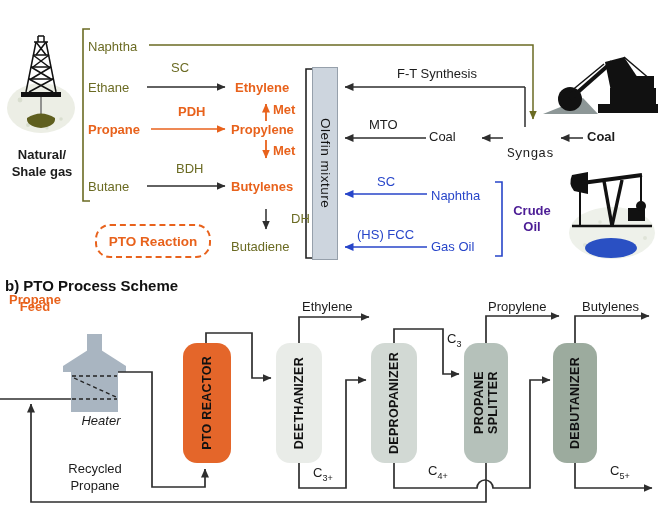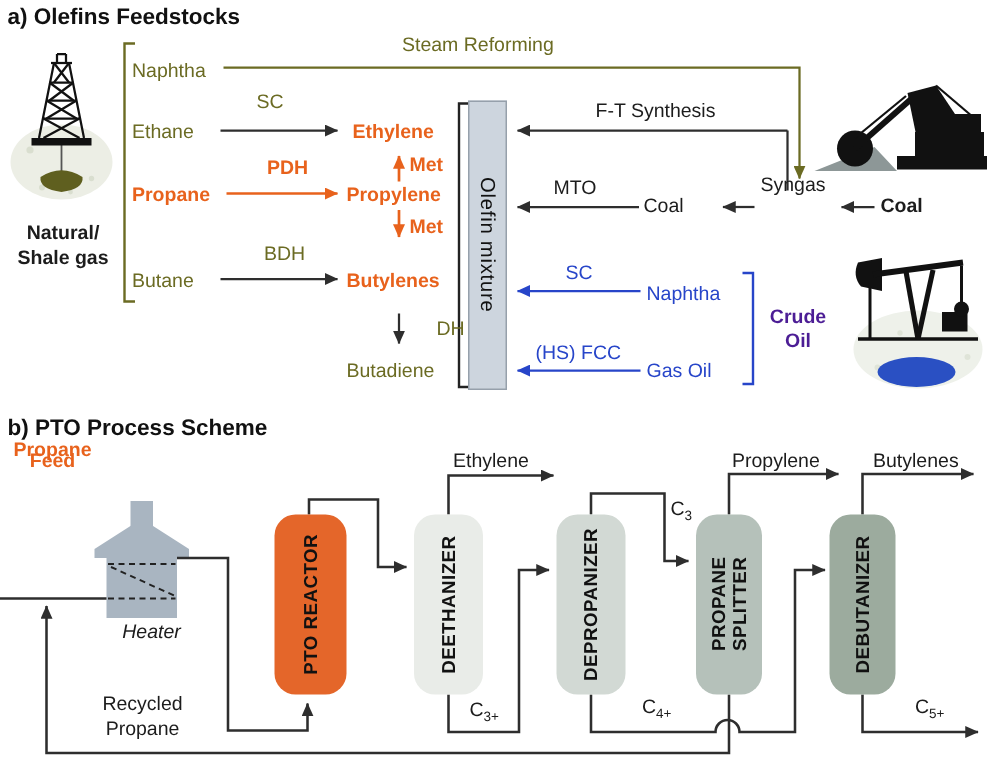--- a/index.html
+++ b/index.html
@@ -175,54 +175,55 @@
       <path d="M486,343 V316 H559" marker-end="url(#mB)"></path>
 
       <path d="M394,463 V488 H477 A8,8 0 0 1 493,488 H530 V380 H550" marker-end="url(#mB)"></path>
 
       <path d="M575,343 V316 H649" marker-end="url(#mB)"></path>
 
       <path d="M575,463 V488 H652" marker-end="url(#mB)"></path>
     </g>
   </svg>
 
-  <div class="lbl title" style="left:5px;top:3px;">a) Olefins Feedstocks</div>
 
   <div class="lbl olive" style="left:88px;top:39px;">Naphtha</div>
-  <div class="lbl olive" style="left:268px;top:22px;">Steam Reforming</div>
 
   <div class="lbl olive" style="left:88px;top:80px;">Ethane</div>
   <div class="lbl olive" style="left:171px;top:60px;">SC</div>
   <div class="lbl orange" style="left:235px;top:80px;">Ethylene</div>
 
   <div class="lbl orange" style="left:273px;top:102px;">Met</div>
   <div class="lbl orange" style="left:88px;top:122px;">Propane</div>
   <div class="lbl orange" style="left:178px;top:104px;">PDH</div>
   <div class="lbl orange" style="left:231px;top:122px;">Propylene</div>
   <div class="lbl orange" style="left:273px;top:143px;">Met</div>
 
   <div class="lbl olive" style="left:88px;top:179px;">Butane</div>
   <div class="lbl olive" style="left:176px;top:161px;">BDH</div>
   <div class="lbl orange" style="left:231px;top:179px;">Butylenes</div>
 
   <div class="lbl olive" style="left:275px;top:211px;margin-left:16px;">DH</div>
   <div class="lbl olive" style="left:231px;top:239px;">Butadiene</div>
 
+  <div class="ptobox">
+    <span class="orange" style="font-size:13.5px;">PTO Reaction</span>
+  </div>
 
   <div class="lbl bold center" style="left:8px;top:147px;width:68px;">Natural/</div>
   <div class="lbl bold center" style="left:8px;top:164px;width:68px;">Shale gas</div>
 
   <div class="olefinbox">
     <span>Olefin mixture</span>
   </div>
 
   <div class="lbl" style="left:397px;top:66px;">F-T Synthesis</div>
   <div class="lbl" style="left:369px;top:117px;">MTO</div>
   <div class="lbl" style="left:429px;top:129px;">Coal</div>
-  <div class="lbl" style="left:507px;top:115px;">Syngas</div>
+  <div class="lbl" style="left:507px;top:146px;font-family:Liberation Mono, monospace;">Syngas</div>
   <div class="lbl bold" style="left:587px;top:129px;">Coal</div>
 
   <div class="lbl blue" style="left:377px;top:174px;">SC</div>
   <div class="lbl blue" style="left:431px;top:188px;">Naphtha</div>
   <div class="lbl blue" style="left:357px;top:227px;">(HS) FCC</div>
   <div class="lbl blue" style="left:431px;top:239px;">Gas Oil</div>
   <div class="lbl bluebold center" style="left:506px;top:203px;width:52px;">Crude</div>
   <div class="lbl bluebold center" style="left:506px;top:219px;width:52px;">Oil</div>
 
   <div class="lbl title" style="left:5px;top:277px;">b) PTO Process Scheme</div>

